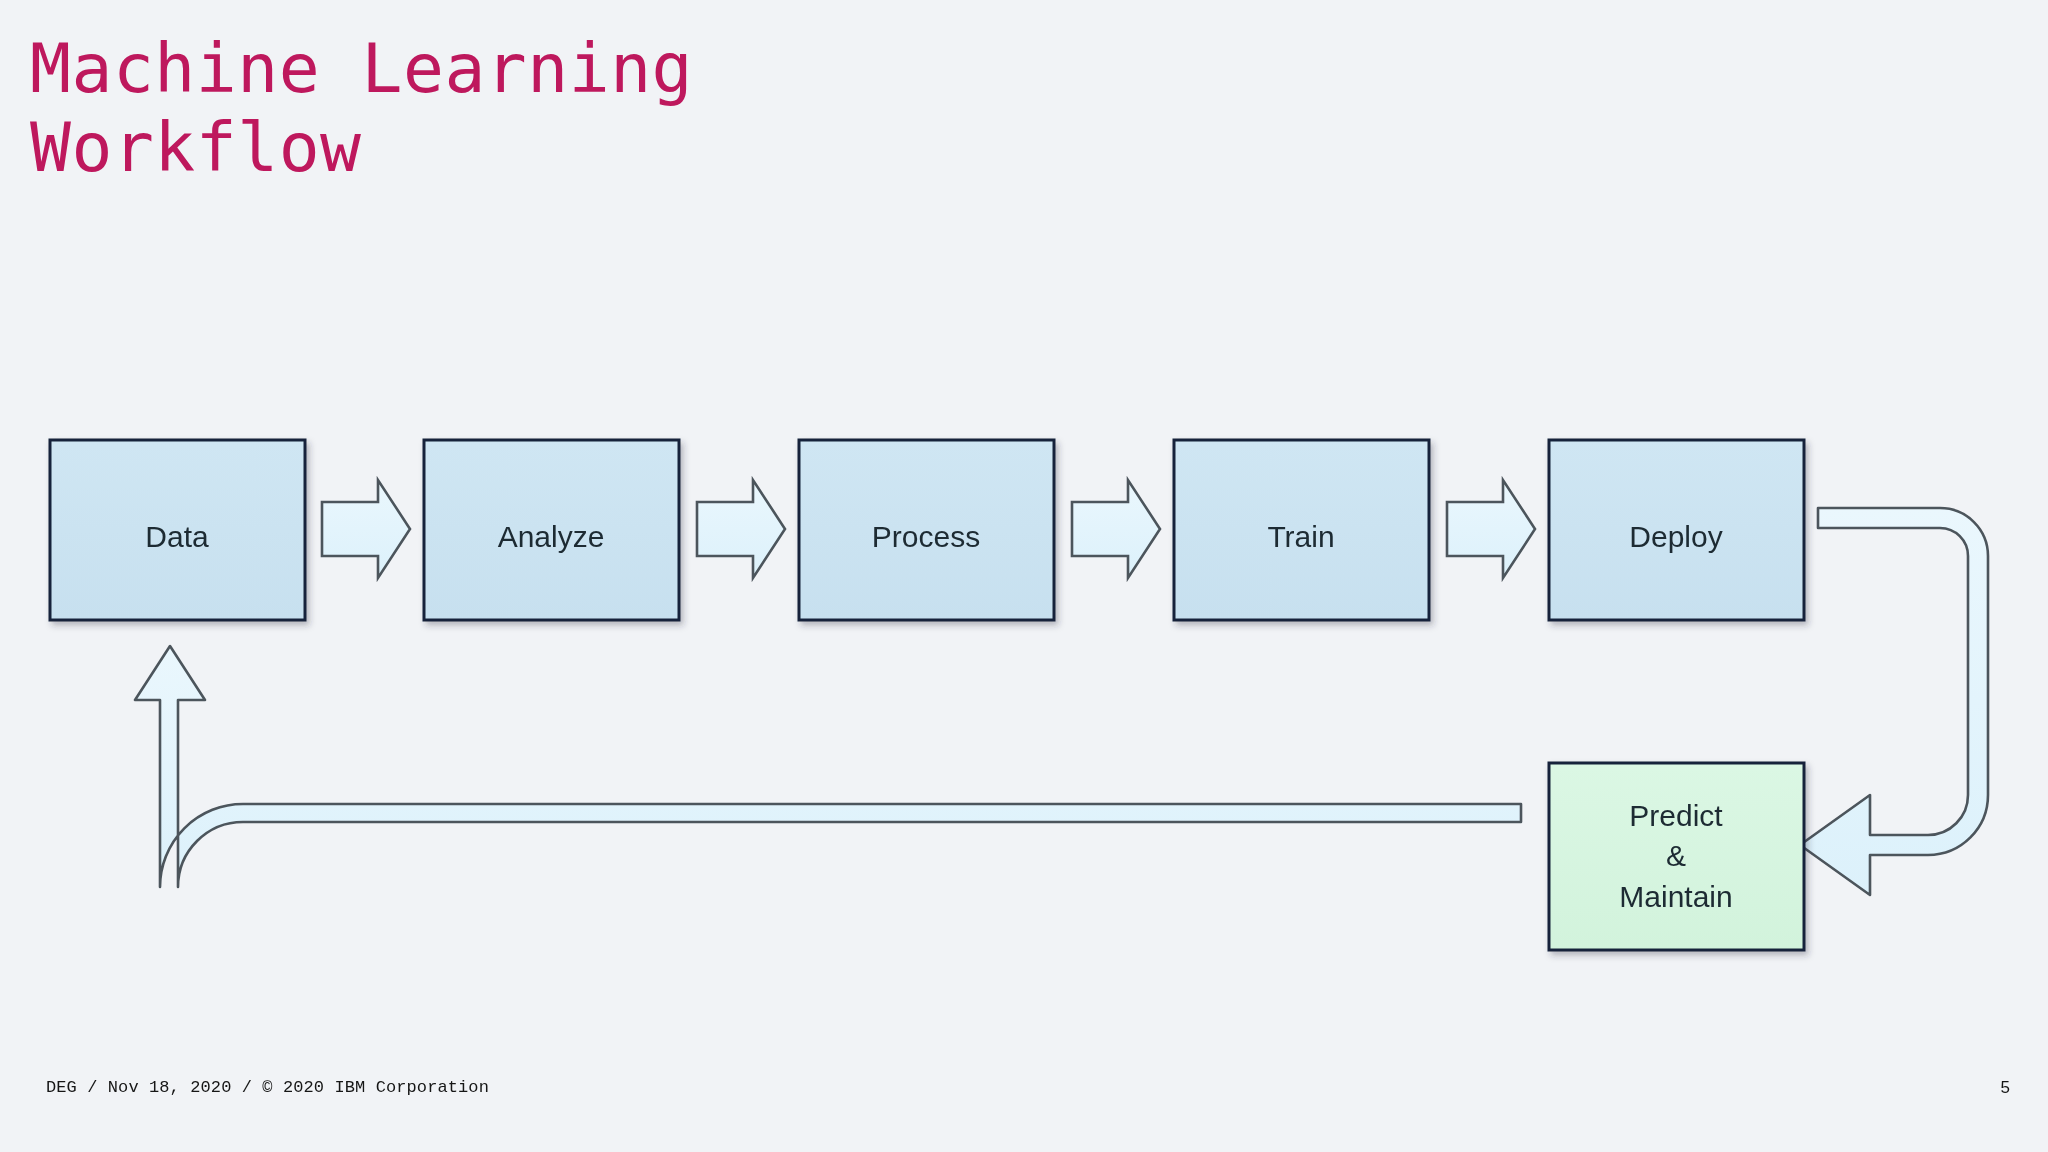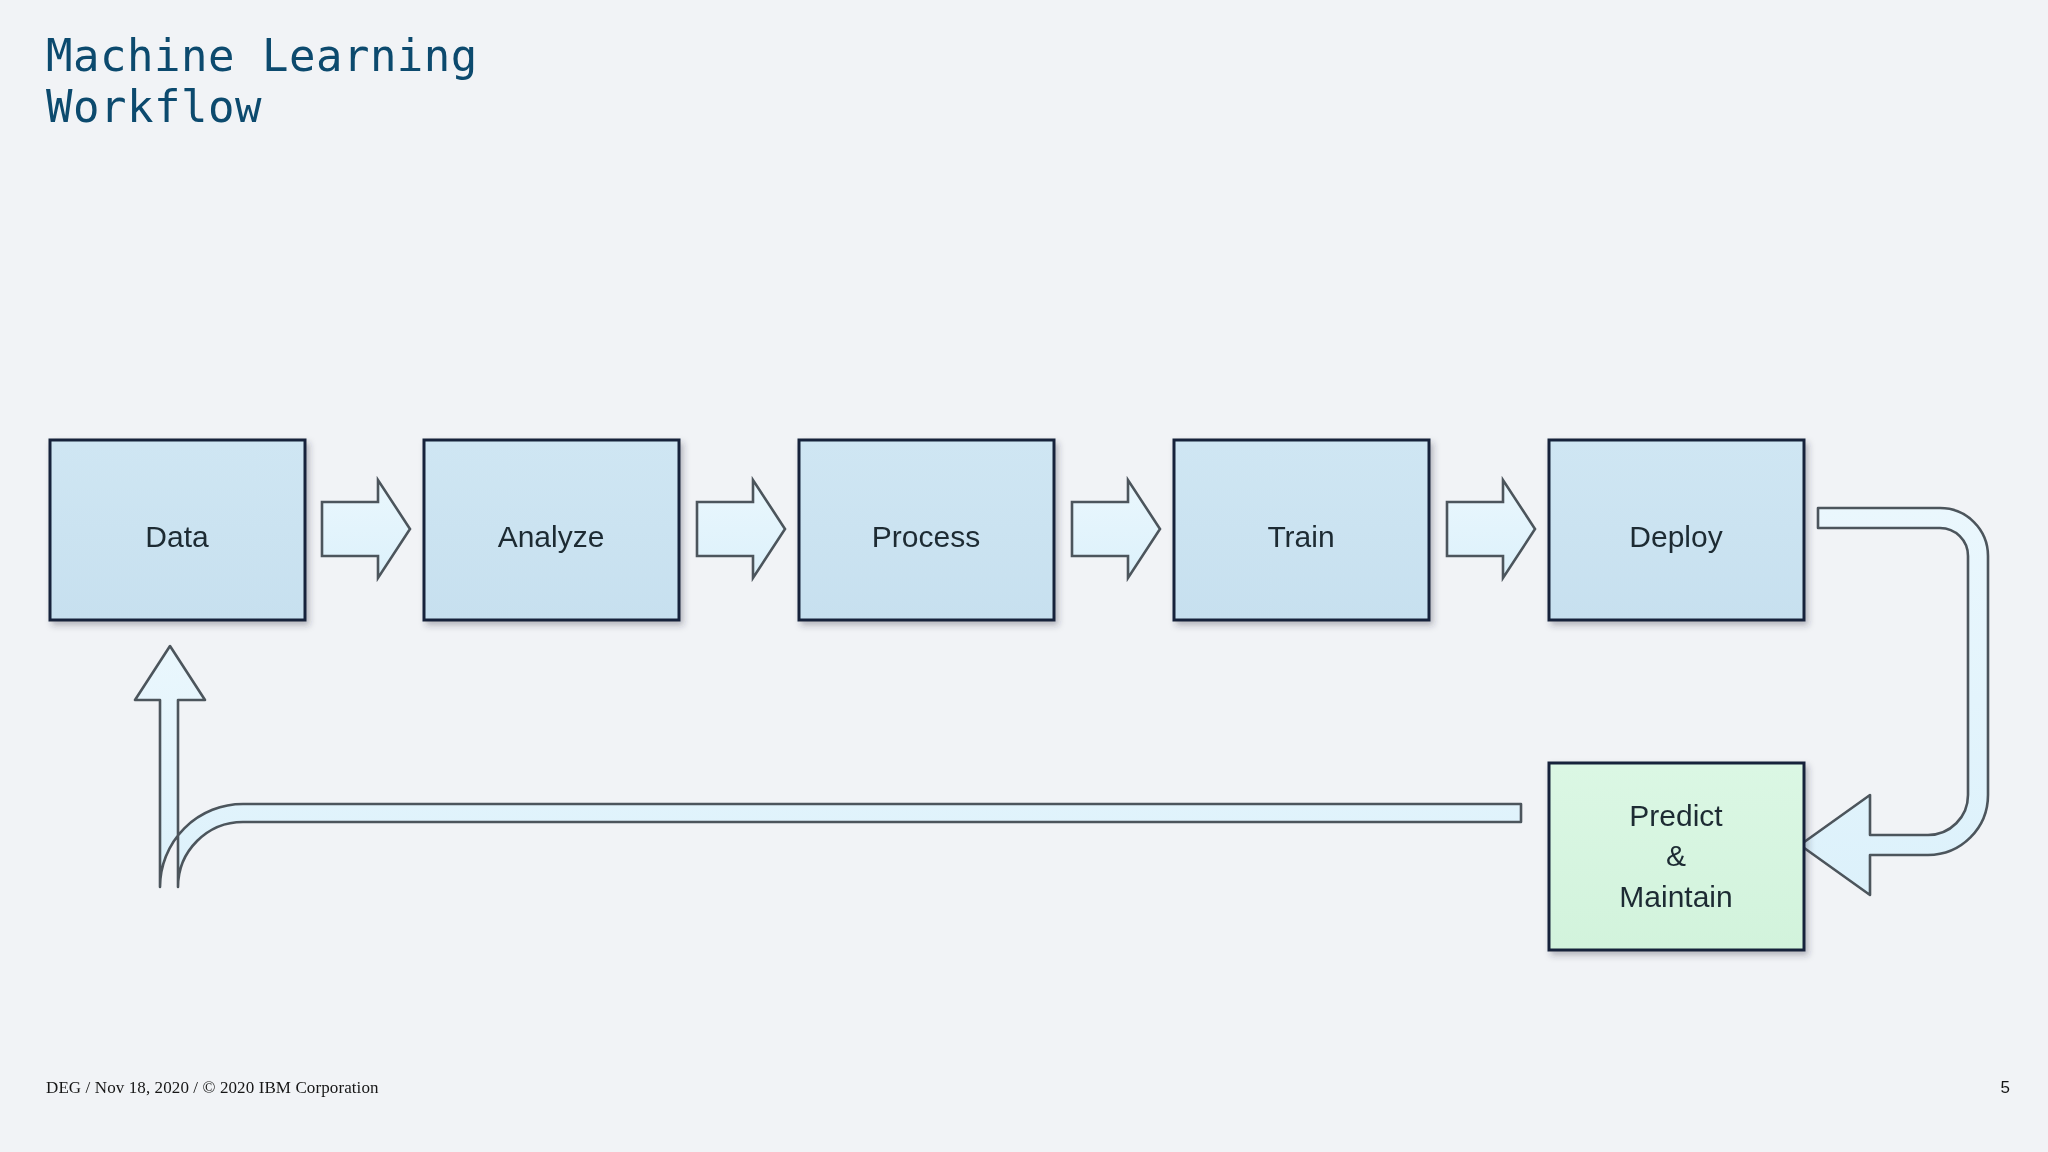--- a/index.html
+++ b/index.html
@@ -15,27 +15,27 @@
     font-family: "Liberation Sans", sans-serif;
     background: #f1f3f6;
   }
   #slide {
     position: absolute;
     inset: 0;
     background: #f1f3f6;
   }
   #title {
     position: absolute;
-    left: 46px;
+    left: 30px;
     top: 30px;
     font-family: "DejaVu Sans Mono", "Liberation Mono", monospace;
-    font-size: 44px;
+    font-size: 68px;
     line-height: 1.16;
     letter-spacing: 0.5px;
-    color: #0c4a6e;
+    color: #be185d;
     white-space: pre-line;
     font-weight: 400;
   }
   #diagram {
     position: absolute;
     left: 0;
     top: 0;
     width: 2048px;
     height: 1152px;
   }
@@ -43,21 +43,21 @@
     font-family: "Liberation Sans", sans-serif;
     font-size: 30px;
     fill: #1d2b33;
   }
   #footer-left {
     position: absolute;
     left: 46px;
     top: 1078px;
     font-size: 17px;
     color: #161616;
-    font-family: Liberation Serif, serif;
+    font-family: Liberation Mono, monospace;
     letter-spacing: 0.1px;
   }
   #footer-page {
     position: absolute;
     right: 38px;
     top: 1078px;
     font-size: 17px;
     color: #161616;
     font-family: "Liberation Sans", sans-serif;
   }

